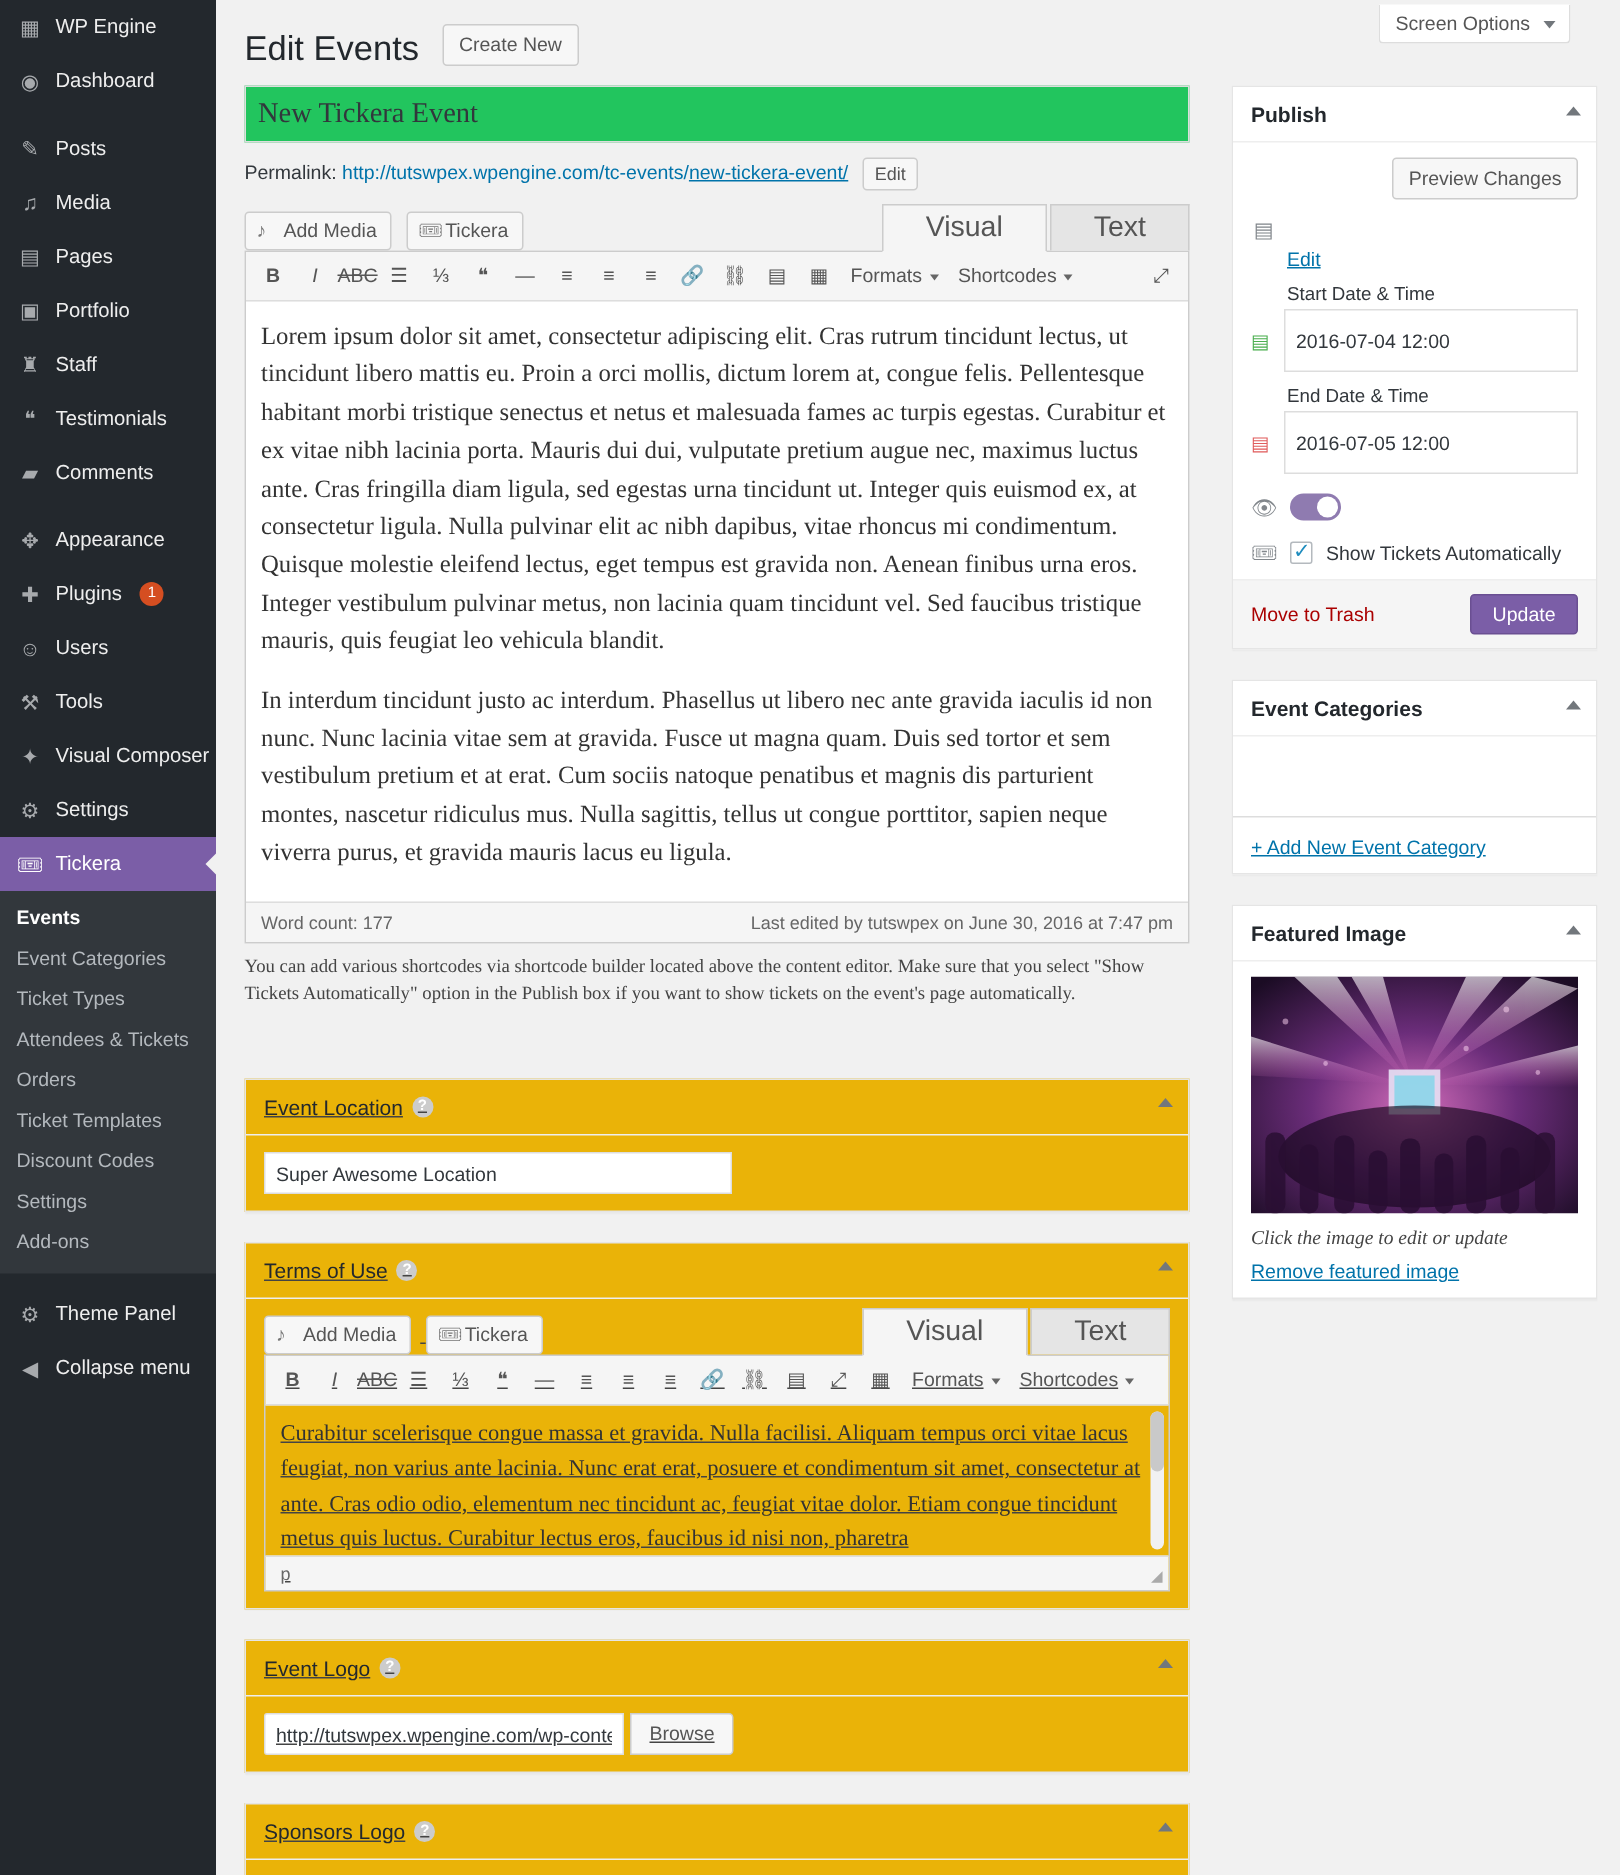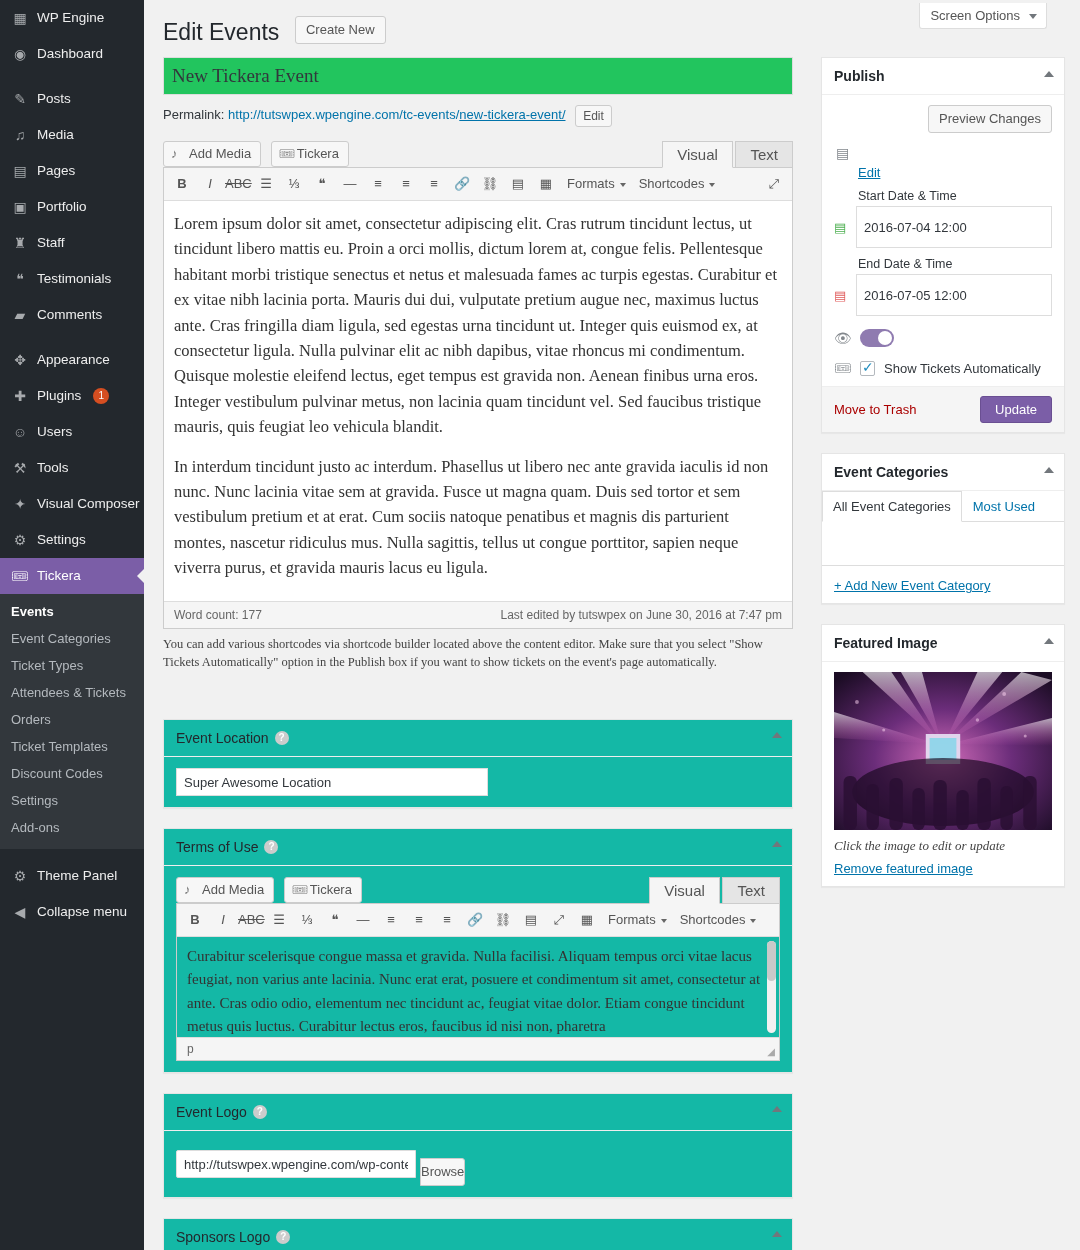--- a/index.html
+++ b/index.html
@@ -77,21 +77,21 @@
 
   .media-bar { margin-top:14px; position:relative; height:26px; }
   .media-btn {
     display:inline-block; background:#f7f7f7; border:1px solid #ccc; border-radius:3px;
     padding:3px 9px 3px 7px; font-size:13px; color:#555; margin-right:6px; line-height:18px;
   }
   .media-btn .gi { display:inline-block; width:14px; margin-right:4px; color:#777; }
   .tabs { position:absolute; right:0; bottom:-1px; }
   .tab {
     display:inline-block; border:1px solid #ccc; border-bottom:none; background:#e5e5e5;
-    padding:4px 14px; font-size:15px; color:#555; margin-left:-1px;
+    padding:4px 28px; font-size:19px; color:#555; margin-left:-1px;
   }
   .tab.active { background:#f5f5f5; border-bottom:1px solid #f5f5f5; }
 
   .editor-box { border:1px solid #ccc; background:#fff; }
   .toolbar {
     background:#f5f5f5; border-bottom:1px solid #ddd; padding:4px 5px;
     display:flex; align-items:center; flex-wrap:wrap; gap:2px; min-height:32px;
   }
   .tbtn {
     width:26px; height:24px; line-height:24px; text-align:center; font-size:13px; color:#555;
@@ -106,39 +106,39 @@
     color:#333; line-height:1.54;
   }
   .editor-body p { margin:0 0 14px 0; }
   .statusbar {
     border-top:1px solid #ddd; background:#f5f5f5; padding:6px 10px; font-size:12px; color:#666;
     display:flex; justify-content:space-between;
   }
   .editor-note { font-size:12.5px; color:#444; line-height:1.5; margin-top:6px; font-family:"Liberation Serif", serif; }
 
   
-  .metabox { background:#14b8a6; border:1px solid #e5e5e5; margin-top:20px; box-shadow:0 1px 1px rgba(0,0,0,.04); }
+  .metabox { background:#eab308; border:1px solid #e5e5e5; margin-top:20px; box-shadow:0 1px 1px rgba(0,0,0,.04);text-decoration:underline; }
   .mb-head {
     padding:10px 12px; border-bottom:1px solid #eee; font-size:14px; color:#23282d;
     display:flex; align-items:center; position:relative;
   }
   .mb-head .toggle { position:absolute; right:10px; top:12px; width:0;height:0;
     border-left:5px solid transparent;border-right:5px solid transparent;border-bottom:6px solid #72777c; }
   .help {
     display:inline-block; width:14px; height:14px; border-radius:50%; background:#ccc; color:#fff;
     font-size:10px; line-height:14px; text-align:center; margin-left:6px; font-weight:bold;
   }
   .mb-body { padding:11px 12px; }
   .txt-input {
     border:1px solid #ddd; background:#fff; padding:5px 7px; font-size:13px; color:#32373c;
     font-family:"Liberation Sans", sans-serif; height:28px;
   }
   .browse-row { display:flex; align-items:center; }
   .browse-row .txt-input { width:240px; border-radius:2px 0 0 2px; }
-  .browse-row .btn { border-radius:0 3px 3px 0; margin-left:4px; padding:4px 0;margin-top:16px; }
+  .browse-row .btn { border-radius:0 3px 3px 0; margin-left:4px; padding:4px 12px; }
 
   .small-editor { border:1px solid #ccc; }
   .small-editor .editor-body {
     font-size:15px; line-height:1.55; padding:8px 10px 0 10px; height:100px; overflow:hidden; position:relative;
   }
   .scroll-track { position:absolute; right:3px; top:4px; width:9px; height:92px; background:#f1f1f1; border-radius:5px; }
   .scroll-thumb { position:absolute; right:3px; top:4px; width:9px; height:40px; background:#c9c9c9; border-radius:5px; }
   .path-bar { border-top:1px solid #ddd; background:#f5f5f5; padding:4px 10px; font-size:12px; color:#666; position:relative; }
   .resize { position:absolute; right:4px; bottom:3px; color:#aaa; font-size:10px; }
 
@@ -489,24 +489,20 @@
         <button class="btn-primary">Update</button>
       </div>
     </div>
 
     <div class="sbox">
       <div class="sbox-head">
         <span>Event Categories</span>
         <span class="toggle"></span>
       </div>
       <div class="sbox-body">
-        <div class="cat-tabs">
-          <span class="cat-tab active">All Event Categories</span>
-          <span class="cat-tab">Most Used</span>
-        </div>
         <div class="cat-list" style="margin:0 -12px;border-left:none;border-right:none;"></div>
         <div style="margin-top:12px;">
           <a class="rm-link">+ Add New Event Category</a>
         </div>
       </div>
     </div>
 
     <div class="sbox">
       <div class="sbox-head">
         <span>Featured Image</span>

